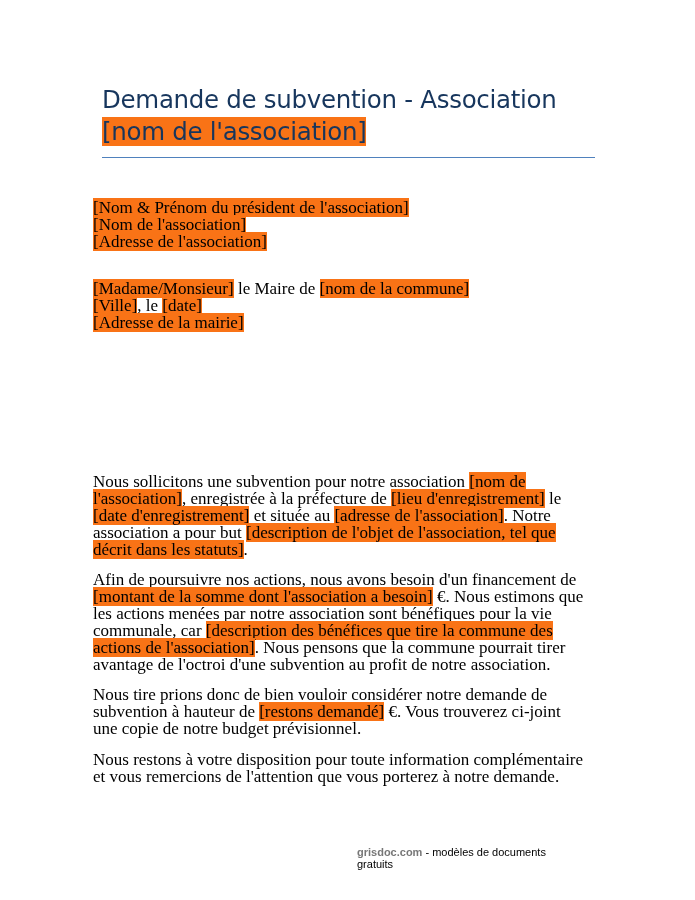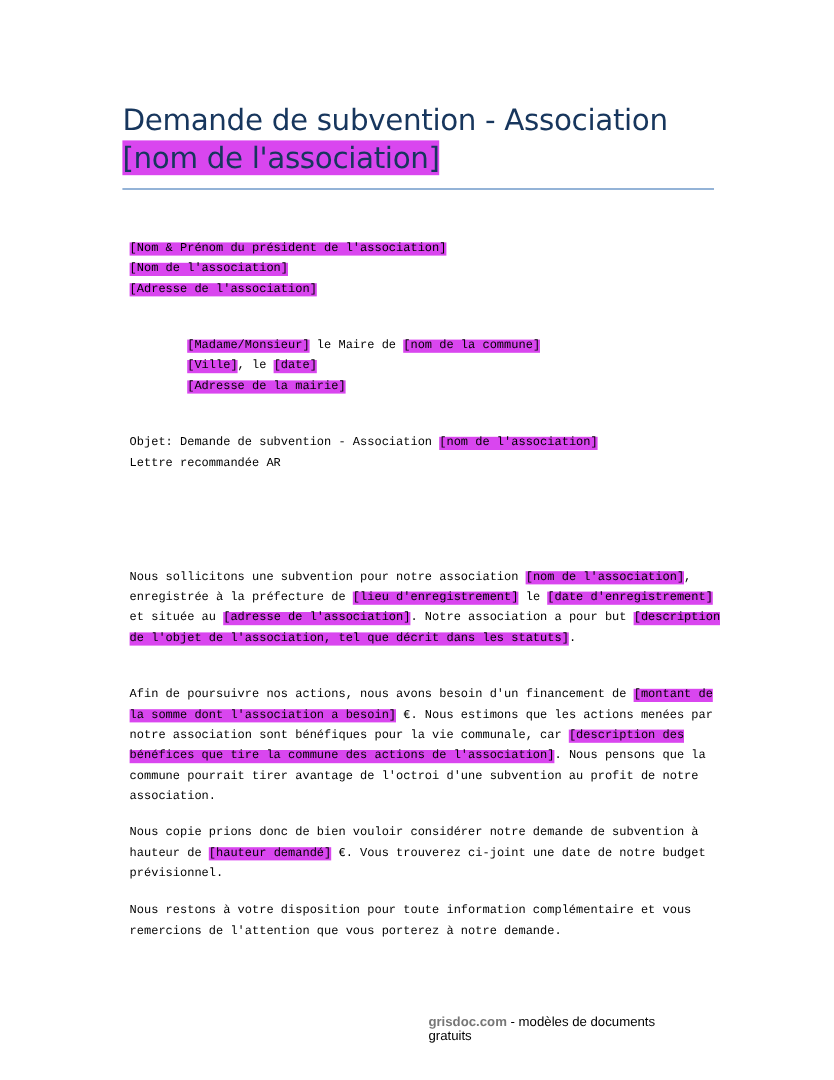--- a/index.html
+++ b/index.html
@@ -1,22 +1,22 @@
 <!DOCTYPE html>
 <html><head>
 <meta charset="utf-8">
 <style>
   html, body { margin:0; padding:0; background:#ffffff; }
   body { width:695px; height:900px; position:relative; overflow:hidden; font-family:"Liberation Serif", serif; color:#000; }
   .page { position:absolute; left:0; top:0; width:560px; height:900px; background:#fff; }
   .title { position:absolute; left:102px; top:84px; width:500px; font-family:"DejaVu Sans", sans-serif; font-size:24.5px; line-height:32px; color:#17365d; letter-spacing:-0.3px; }
   .title .line { display:block; }
-  .hl { background:#d946ef; }
+  .hl { background:#f97316; }
   .rule { position:absolute; left:102px; top:157px; width:493px; height:1px; background:#4f81bd; }
-  .block { position:absolute; left:108px; width:495px; font-size:10px; line-height:17px;font-family:Liberation Mono, monospace; }
+  .block { position:absolute; left:93px; width:495px; font-size:17px; line-height:17px; }
   .block p { margin:0; }
   .footer { position:absolute; left:357px; top:846px; font-family:"Liberation Sans", sans-serif; font-size:11px; color:#000; }
   .footer .site { color:#777; font-weight:bold;text-align:right; }
 </style>
 </head>
 <body>
 
 <div class="page">
 
   <div class="title">
@@ -24,42 +24,38 @@
     <span class="line"><span class="hl">[nom de l'association]</span></span>
   </div>
   <div class="rule"></div>
 
   <div class="block" style="top:199px;">
     <p><span class="hl">[Nom &amp; Prénom du président de l'association]</span></p>
     <p><span class="hl">[Nom de l'association]</span></p>
     <p><span class="hl">[Adresse de l'association]</span></p>
   </div>
 
-  <div class="block" style="top:280px;margin-left:48px;">
+  <div class="block" style="top:280px;">
     <p><span class="hl">[Madame/Monsieur]</span><span> le Maire de </span><span class="hl">[nom de la commune]</span></p>
     <p><span class="hl">[Ville]</span><span>, le </span><span class="hl">[date]</span></p>
     <p><span class="hl">[Adresse de la mairie]</span></p>
   </div>
 
-  <div class="block" style="top:361px;">
-    <p><span>Objet: Demande de subvention - Association </span><span class="hl">[nom de l'association]</span></p>
-    <p><span>Lettre recommandée AR</span></p>
-  </div>
 
 
   <div class="block" style="top:473px;">
     <p><span>Nous sollicitons une subvention pour notre association </span><span class="hl">[nom de l'association]</span><span>, enregistrée à la préfecture de </span><span class="hl">[lieu d'enregistrement]</span><span> le </span><span class="hl">[date d'enregistrement]</span><span> et située au </span><span class="hl">[adresse de l'association]</span><span>. Notre association a pour but </span><span class="hl">[description de l'objet de l'association, tel que décrit dans les statuts]</span><span>.</span></p>
   </div>
 
   <div class="block" style="top:571px;">
     <p><span>Afin de poursuivre nos actions, nous avons besoin d'un financement de </span><span class="hl">[montant de la somme dont l'association a besoin]</span><span> €. Nous estimons que les actions menées par notre association sont bénéfiques pour la vie communale, car </span><span class="hl">[description des bénéfices que tire la commune des actions de l'association]</span><span>. Nous pensons que la commune pourrait tirer avantage de l'octroi d'une subvention au profit de notre association.</span></p>
   </div>
 
   <div class="block" style="top:686px;">
-    <p><span>Nous copie prions donc de bien vouloir considérer notre demande de subvention à hauteur de </span><span class="hl">[hauteur demandé]</span><span> €. Vous trouverez ci-joint une date de notre budget prévisionnel.</span></p>
+    <p><span>Nous tire prions donc de bien vouloir considérer notre demande de subvention à hauteur de </span><span class="hl">[restons demandé]</span><span> €. Vous trouverez ci-joint une copie de notre budget prévisionnel.</span></p>
   </div>
 
   <div class="block" style="top:751px;">
     <p>Nous restons à votre disposition pour toute information complémentaire et vous remercions de l'attention que vous porterez à notre demande.</p>
   </div>
 
   <div class="footer">
     <span class="site">grisdoc.com</span><span> - modèles de documents gratuits</span>
   </div>
 

